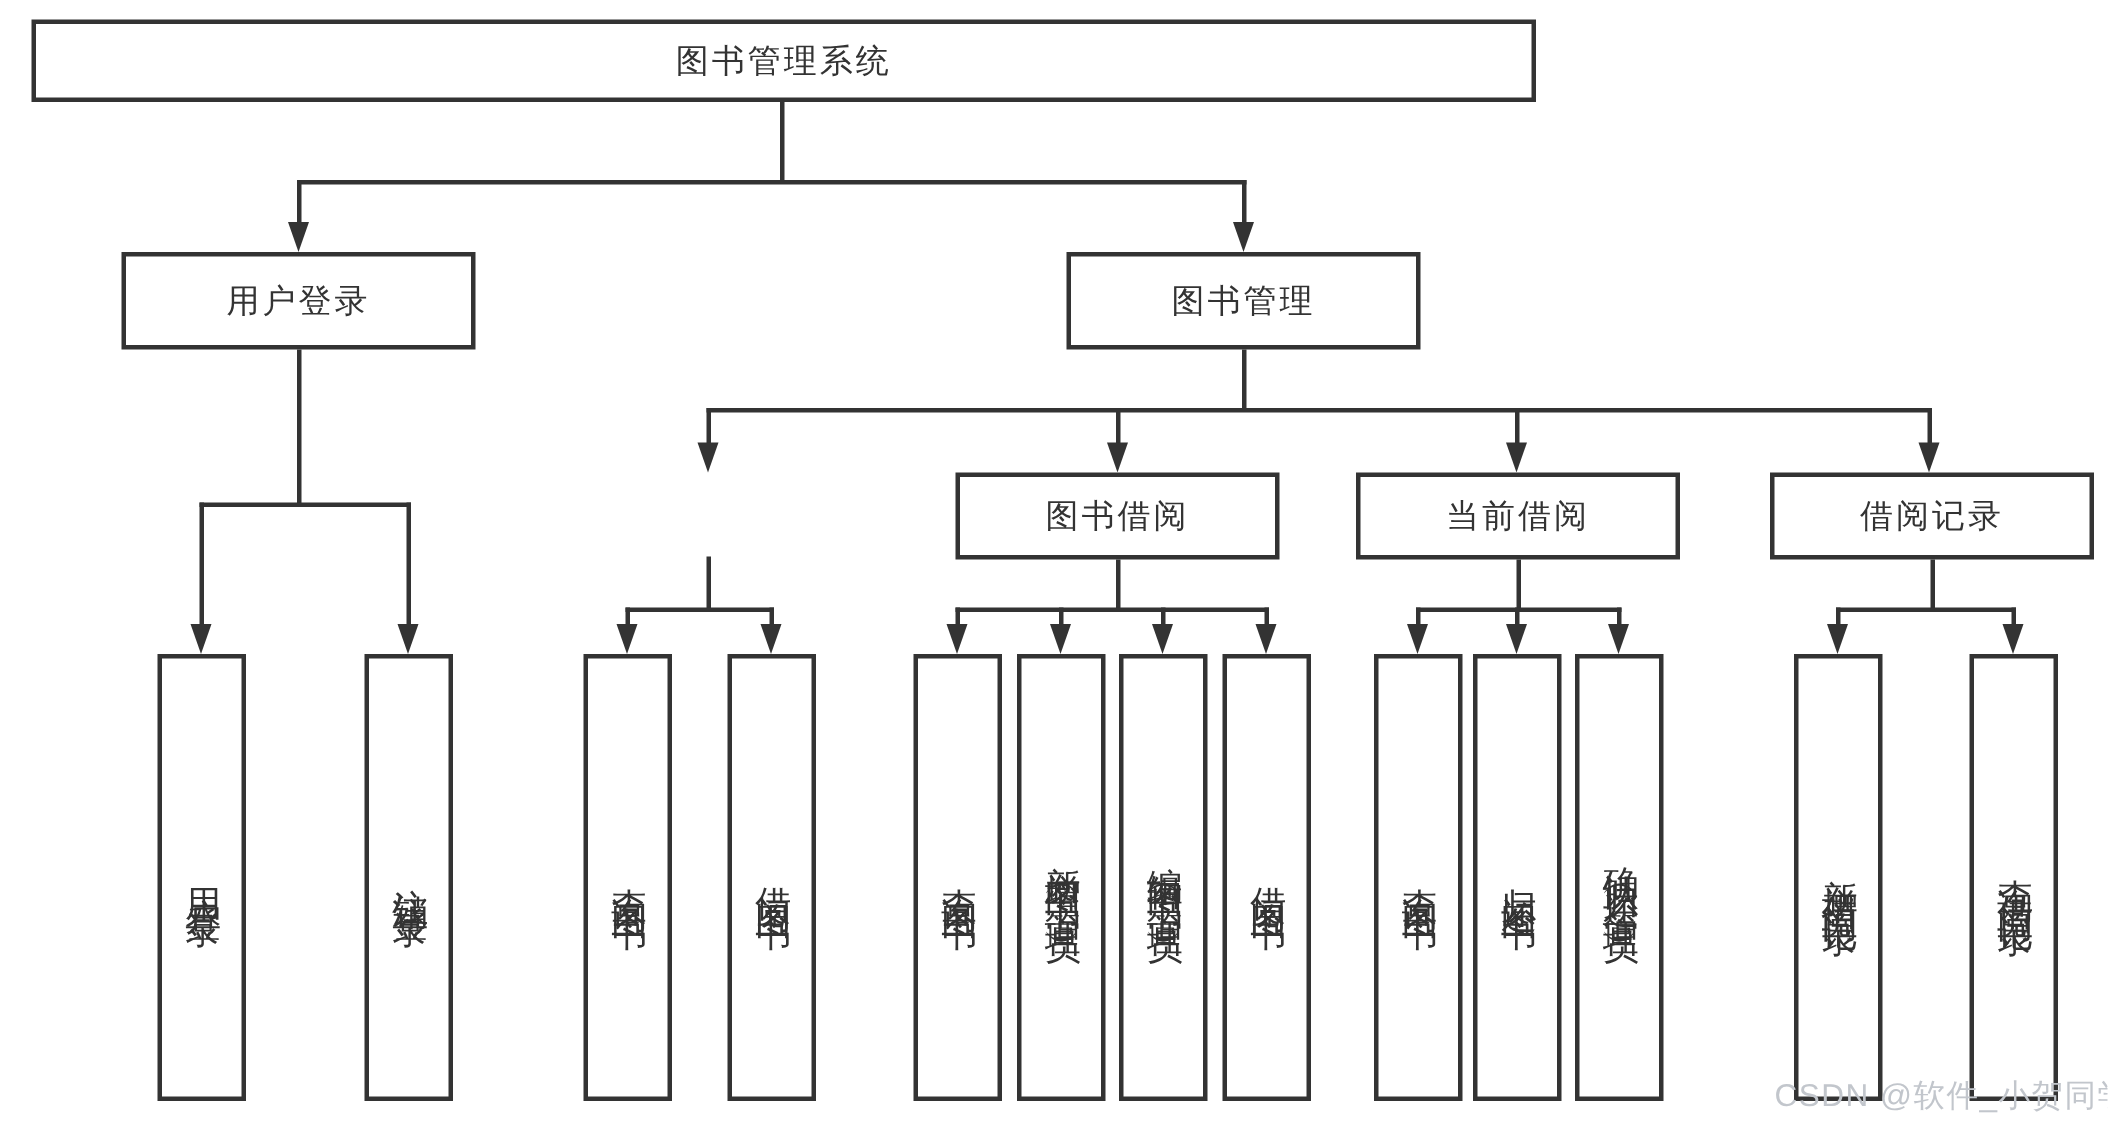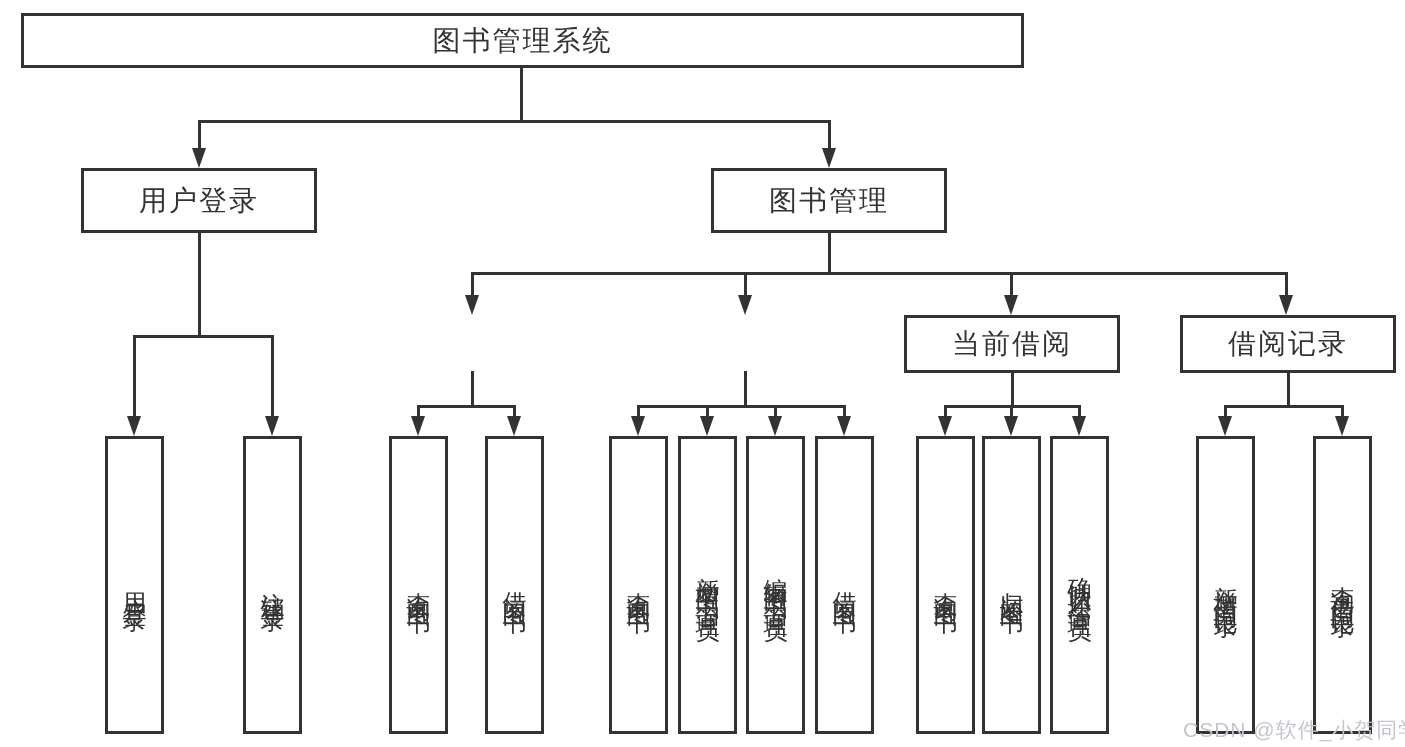--- a/index.html
+++ b/index.html
@@ -9,21 +9,21 @@
     font-family:"Liberation Sans","DejaVu Sans",sans-serif;
     position:relative;overflow:hidden;
   }
   .stage{position:absolute;left:0;top:0;width:1405px;height:747px;}
   .node{
     position:absolute;box-sizing:border-box;
     border:3px solid #333333;background:#ffffff;color:#333333;
     display:flex;align-items:center;justify-content:center;
     z-index:2;
   }
-  .node.h{font-size:28px;letter-spacing:2px;white-space:nowrap;}
+  .node.h{font-size:22px;letter-spacing:2px;white-space:nowrap;}
   .node.v{
     writing-mode:vertical-rl;text-orientation:mixed;
     font-size:24px;line-height:1;letter-spacing:6px;
   }
   .hline,.vline{position:absolute;background:#333333;z-index:1;}
   .hline{height:3px;}
   .vline{width:3px;}
   .arrow{
     position:absolute;width:0;height:0;z-index:1;
     border-left:7px solid transparent;
@@ -70,20 +70,23 @@
   <div class="hline" style="left:471px;top:272px;width:817px;"></div>
   <div class="vline" style="left:471px;top:272px;height:25px;"></div>
   <div class="arrow" style="left:465px;top:295px;"></div>
   <div class="vline" style="left:744px;top:272px;height:25px;"></div>
   <div class="arrow" style="left:738px;top:295px;"></div>
   <div class="vline" style="left:1010px;top:272px;height:25px;"></div>
   <div class="arrow" style="left:1004px;top:295px;"></div>
   <div class="vline" style="left:1285px;top:272px;height:25px;"></div>
   <div class="arrow" style="left:1279px;top:295px;"></div>
 
+  <div class="node h" style="left:637px;top:315px;width:216px;height:58px;">
+    <span>图书借阅</span>
+  </div>
   <div class="node h" style="left:904px;top:315px;width:216px;height:58px;">
     <span>当前借阅</span>
   </div>
   <div class="node h" style="left:1180px;top:315px;width:216px;height:58px;">
     <span>借阅记录</span>
   </div>
 
   <div class="vline" style="left:471px;top:371px;height:36px;"></div>
   <div class="hline" style="left:417px;top:405px;width:99px;"></div>
   <div class="vline" style="left:417px;top:405px;height:13px;"></div>

